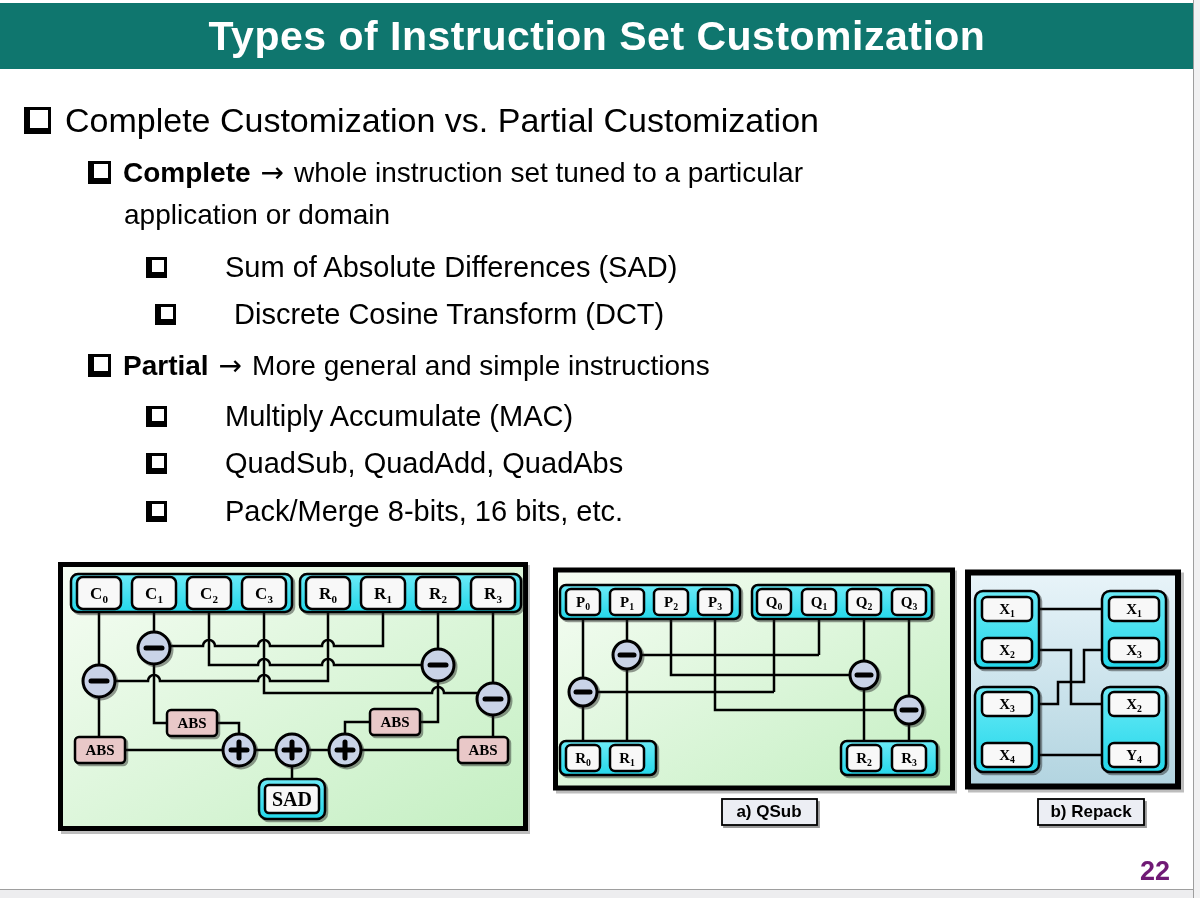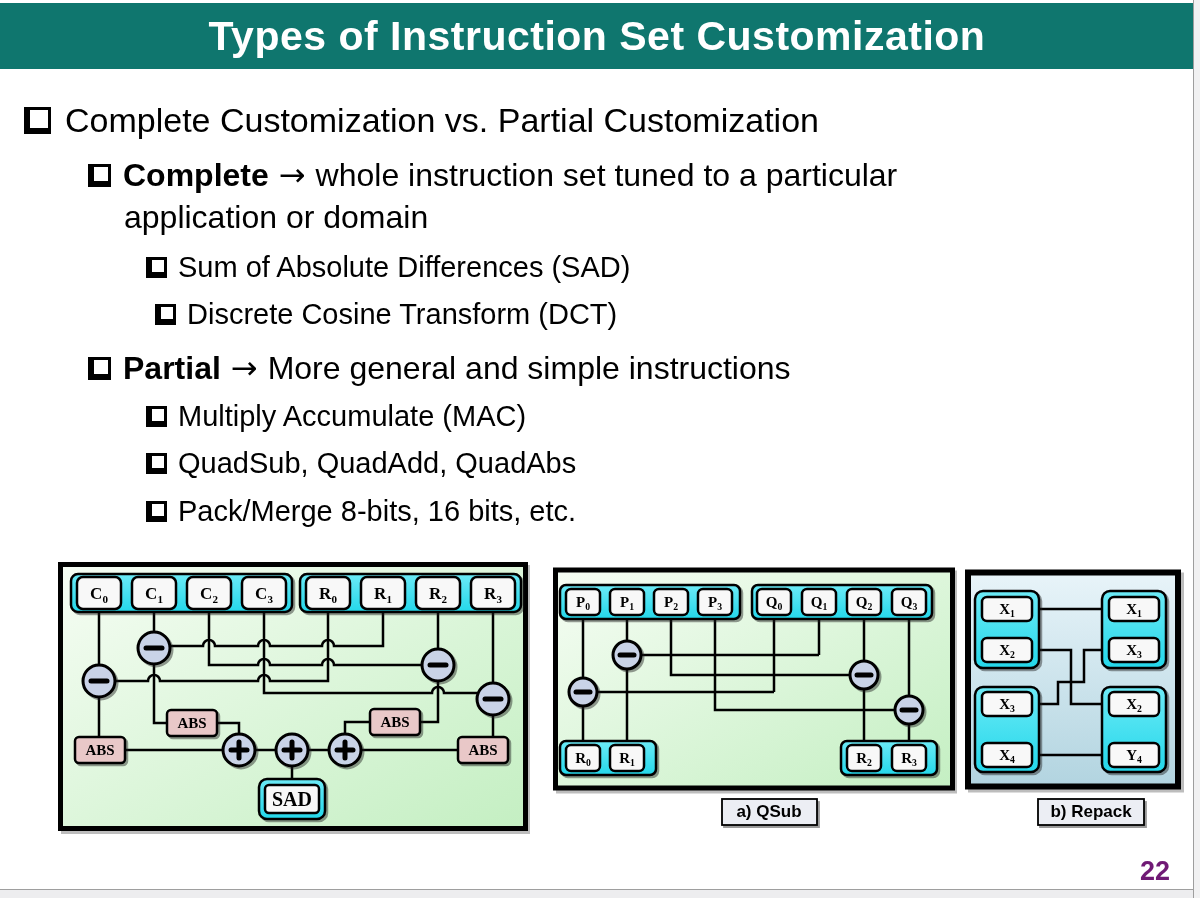--- a/index.html
+++ b/index.html
@@ -10,22 +10,22 @@
     display:flex;align-items:center;justify-content:center;}
   .title-text{color:#fff;font-size:41px;font-weight:bold;letter-spacing:0.5px;}
 
   .edge-right{position:absolute;top:0;left:1193px;width:7px;height:898px;background:#f1f1f2;
     border-left:1px solid #9e9e9e;box-sizing:border-box;}
   .edge-bottom{position:absolute;left:0;top:889px;width:1193px;height:9px;background:#ededef;
     border-top:1px solid #9e9e9e;box-sizing:border-box;}
 
   .bullet-row{position:absolute;display:flex;align-items:center;white-space:nowrap;color:#000;}
   .l1{font-size:34px;}
-  .l2{font-size:32px;}
-  .l3{font-size:29px;}
+  .l2{font-size:28px;}
+  .l3{font-size:29px;gap:47px;}
   .sq{display:inline-block;border:3px solid #000;box-shadow:inset 3px -3px 0 #000;flex:none;background:#fff;}
   .sq-l1{width:21px;height:21px;margin-right:14px;}
   .sq-l2{width:17px;height:17px;margin-right:12px;}
   .sq-l3{width:15px;height:15px;margin-right:11px;}
   .kw{font-weight:bold;}
   .arrow{margin:0 10px;font-family:"DejaVu Sans",sans-serif;}
 
   .page-num{position:absolute;left:1140px;top:856px;font-size:27px;font-weight:bold;color:#701a75;}
 
   .diag{position:absolute;}

